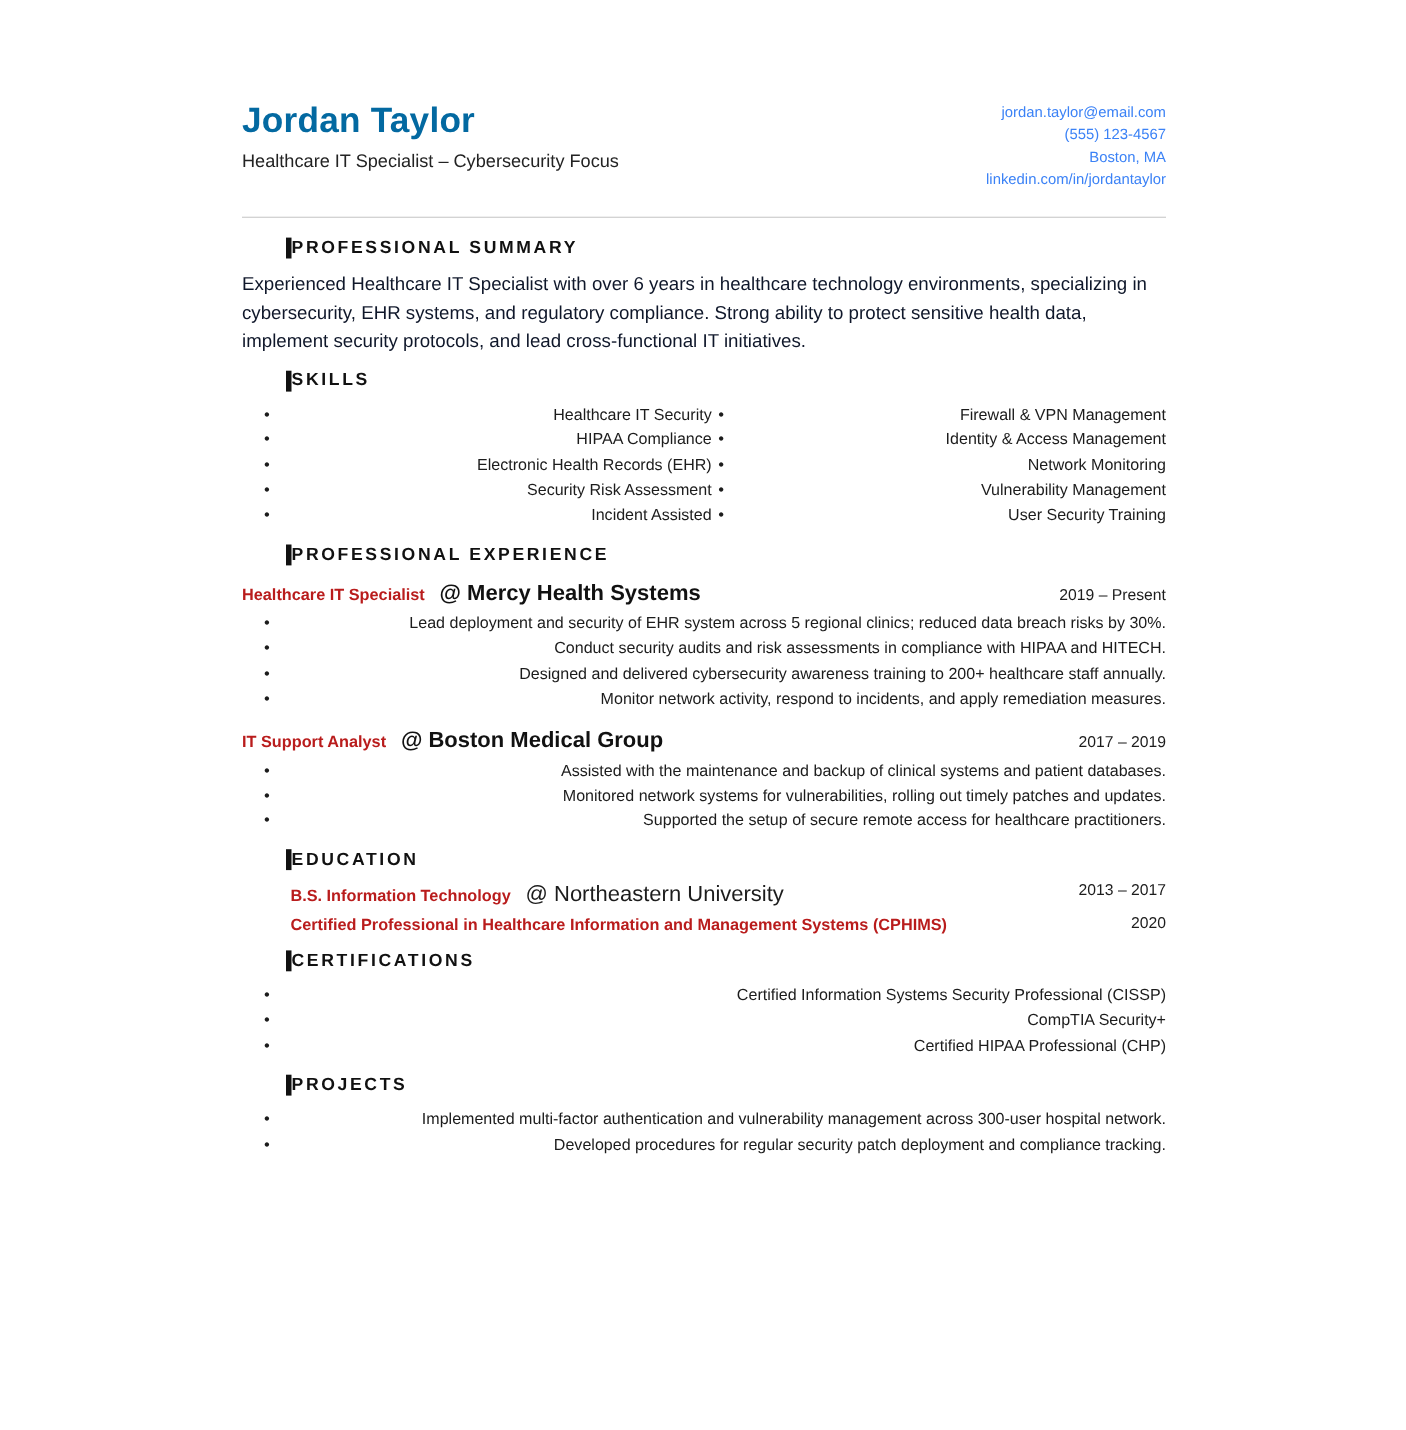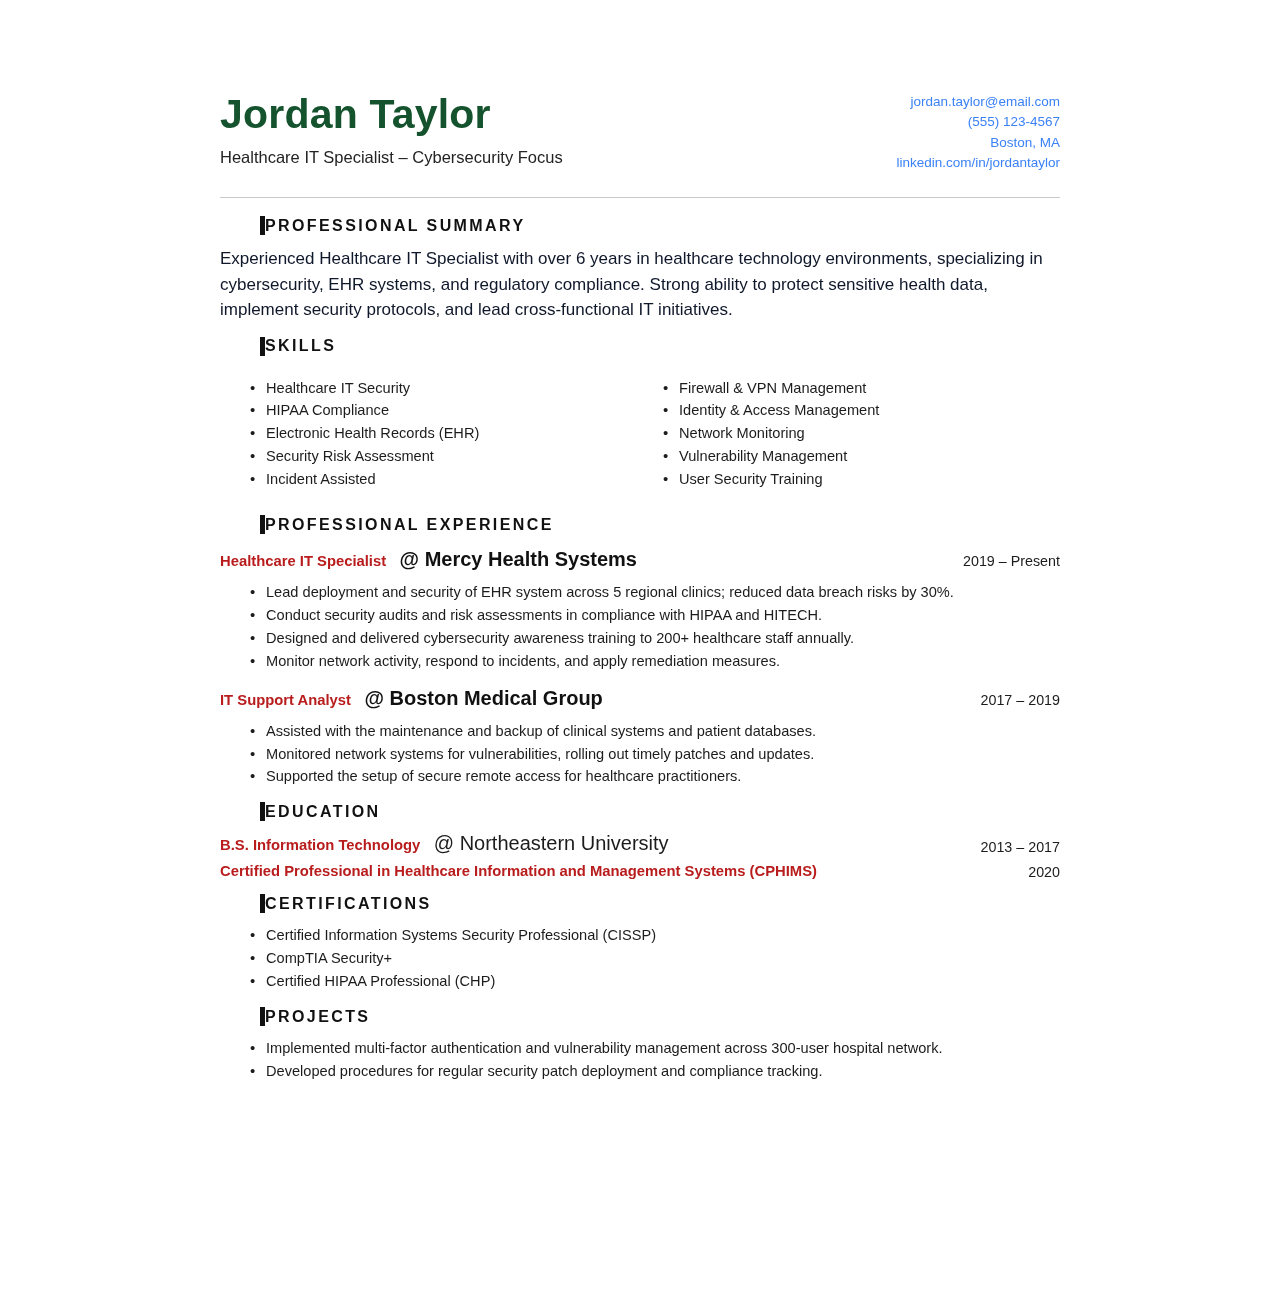--- a/index.html
+++ b/index.html
@@ -29,26 +29,26 @@
   
   .header {
     display: flex;
     align-items: flex-start;
     justify-content: space-between;
   }
   .header-left {
     padding-top: 12px;
   }
   .name {
-    font-size: 41px;
+    font-size: 32px;
     font-weight: bold;
     letter-spacing: 0.2px;
     line-height: 1.1;
     margin: 0 0 10px 0;
-    color: #14532d;
+    color: #0369a1;
   }
   .tagline {
     font-size: 16.5px;
     font-weight: normal;
     color: #232323;
     line-height: 1.3;
   }
   .header-right {
     text-align: right;
     font-size: 13.5px;
@@ -91,22 +91,23 @@
   .para {
     font-size: 17px;
     line-height: 1.5;
     color: #0f172a;
     margin: 0 0 4px 0;
   }
 
   
   ul.bullets {
     list-style: none;
-    margin: 10px;
+    margin: 0;
     padding: 0;
+    text-align: right;
   }
   ul.bullets li {
     position: relative;
     padding-left: 22px;
     font-size: 14.6px;
     line-height: 1.57;
     color: #1c1c1c;
   }
   ul.bullets li::before {
     content: "\2022";
@@ -157,23 +158,24 @@
     color: #1c1c1c;
     white-space: nowrap;
     padding-left: 18px;
   }
   .entry-body {
     padding-left: 14px;
   }
 
   .edu-row {
     display: flex;
-    align-items: flex-end;
+    align-items: flex-start;
     justify-content: space-between;
     margin-bottom: 7px;
+    margin-left: 44px;
   }
   .cert-list { padding-left: 14px; }
   .proj-list { padding-left: 14px; }
 </style>
 </head>
 <body>
 
 <div class="page">
   <div class="resume">
 

